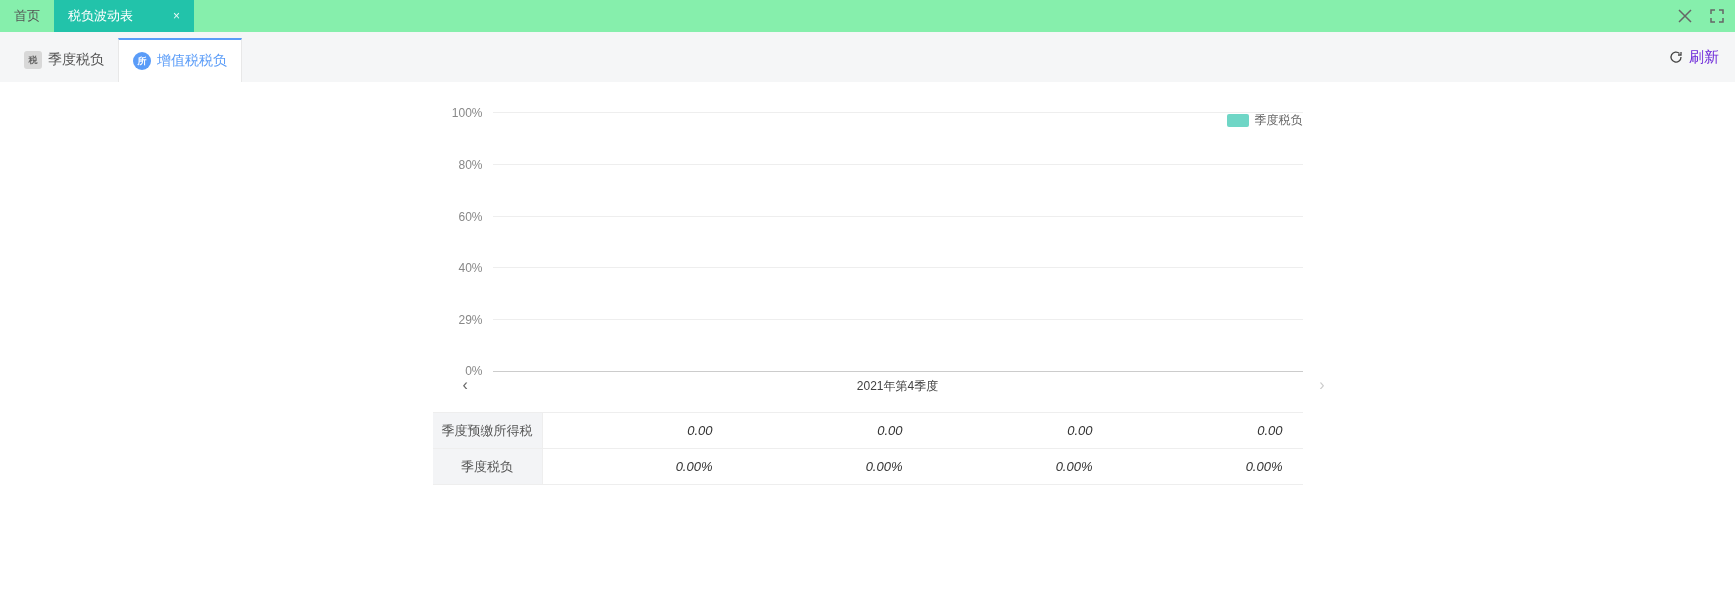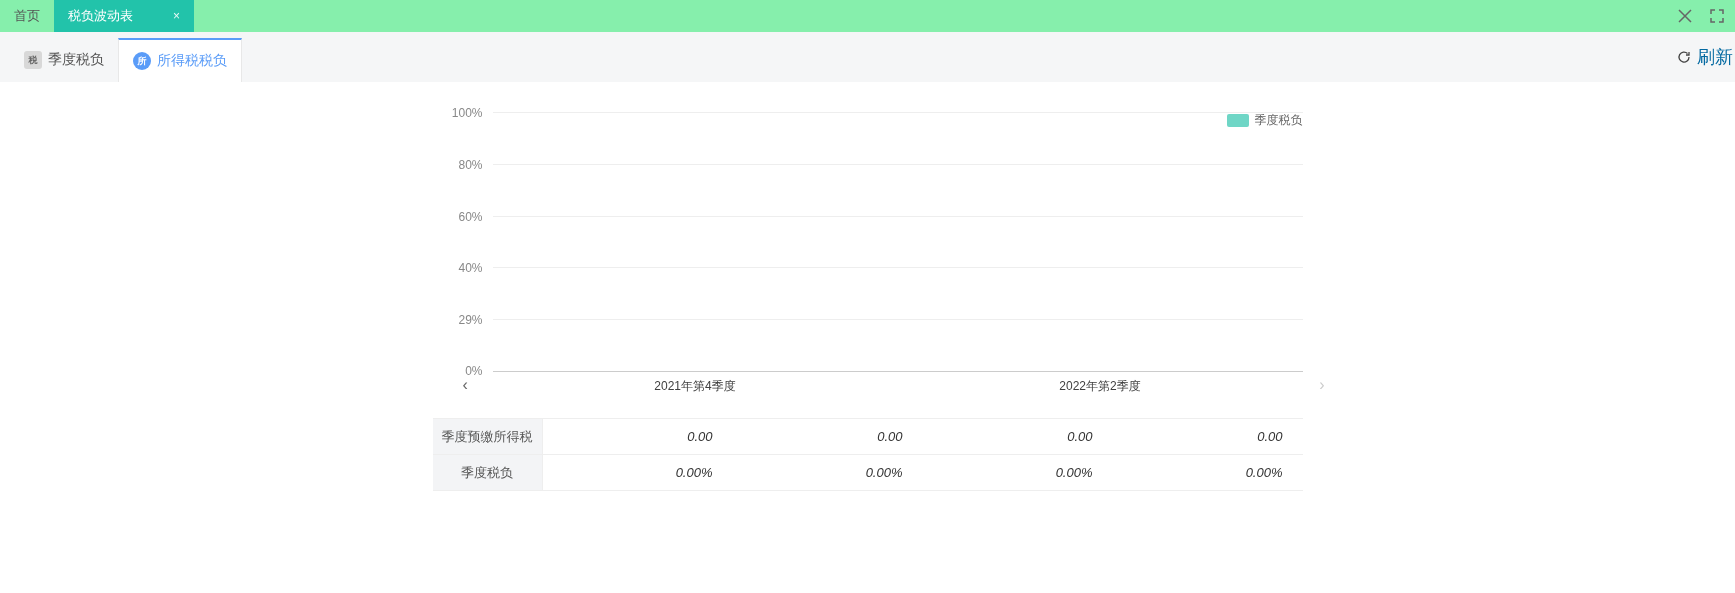--- a/index.html
+++ b/index.html
@@ -92,27 +92,27 @@
       display: flex;
       align-items: center;
       justify-content: center;
       font-size: 9px;
       font-weight: bold;
     }
     .tab-icon.vat { background: #d8d8d8; color: #666; }
     .tab-icon.income { background: #5a9cf8; color: #fff; border-radius: 50%; }
     .refresh-area {
       position: absolute;
-      right: 2px;
+      right: 16px;
       display: flex;
       align-items: center;
       gap: 6px;
       cursor: pointer;
-      color: #0369a1;
-      font-size: 18px;
+      color: #6d28d9;
+      font-size: 15px;
     }
     .content {
       padding: 10px 30px 30px 30px;
       background: #fff;
     }
     .chart-wrap {
       width: 870px;
       margin: 0 auto;
       position: relative;
     }
@@ -173,21 +173,21 @@
       top: 4px;
       font-size: 16px;
       color: #666;
       cursor: pointer;
       user-select: none;
     }
     .nav-arrow.left { left: -30px; }
     .nav-arrow.right { right: -22px; color: #ccc; }
     .table {
       margin-left: 0;
-      margin-top: 16px;
+      margin-top: 10px;
       border-top: 1px solid #eee;
     }
     .tr {
       display: flex;
       height: 36px;
       border-bottom: 1px solid #eee;
     }
     .th {
       width: 110px;
       background: #f3f4f6;
@@ -235,21 +235,21 @@
 </div>
 
 <div class="sub-tabs-bar">
   <div class="sub-tabs">
     <div class="sub-tab">
       <span class="tab-icon vat">税</span>
       <span>季度税负</span>
     </div>
     <div class="sub-tab active">
       <span class="tab-icon income">所</span>
-      <span>所得税税负</span>
+      <span>增值税税负</span>
     </div>
   </div>
   <div class="refresh-area">
     <svg width="14" height="14" viewBox="0 0 14 14">
       <path d="M12 7a5 5 0 1 1-1.5-3.5M12 2v3h-3" stroke="#444" stroke-width="1.3" fill="none"></path>
     </svg>
     <span>刷新</span>
   </div>
 </div>
 
@@ -279,21 +279,20 @@
           <span class="y-label">29%</span>
         </div>
       <div class="grid-line" style="top:100%; border-top:none;">
           <span class="y-label">0%</span>
         </div>
     </div>
 
     <div class="x-axis">
       <span class="nav-arrow left">‹</span>
       <div class="x-cell">2021年第4季度</div>
-      <div class="x-cell">2022年第2季度</div>
       <span class="nav-arrow right">›</span>
     </div>
 
     <div class="table">
       <div class="tr">
         <div class="th">季度预缴所得税</div>
         <div class="td">0.00</div>
         <div class="td">0.00</div>
         <div class="td">0.00</div>
         <div class="td">0.00</div>

